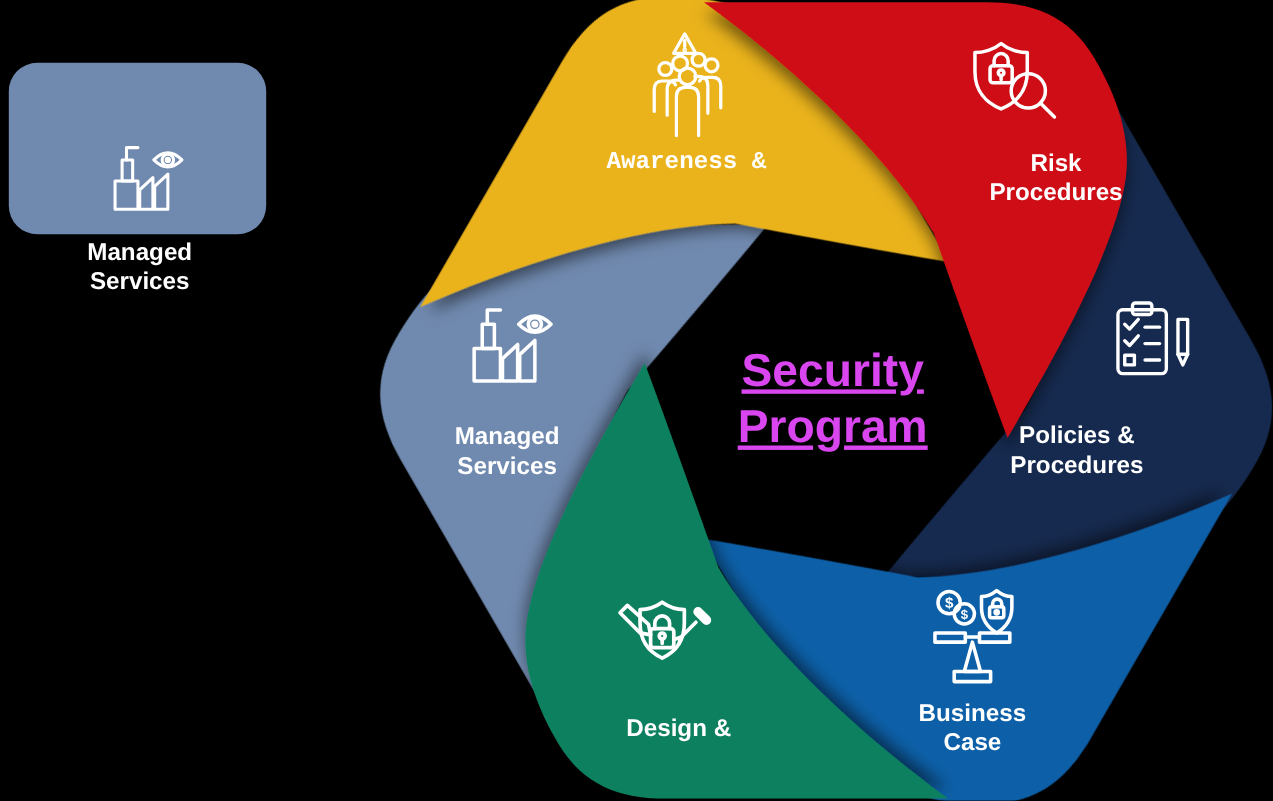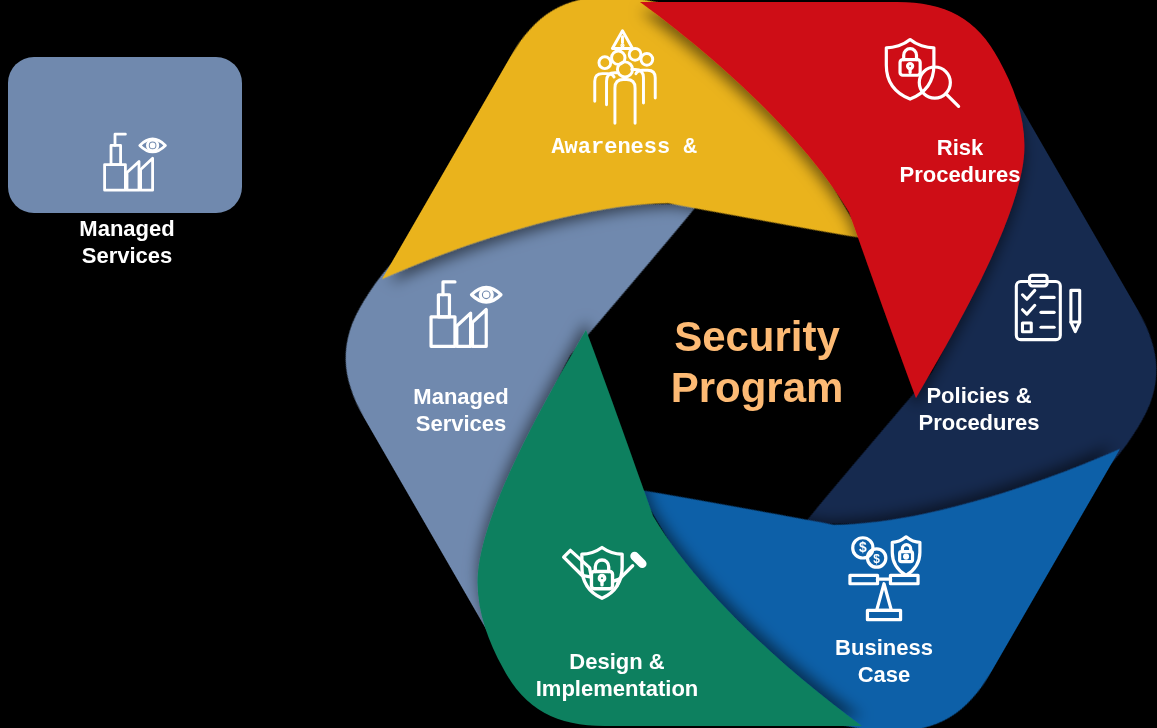--- a/index.html
+++ b/index.html
@@ -184,25 +184,24 @@
   <div class="seg-label" id="lbl-policies">
     <span style="display:block">Policies &amp;</span>
     <span style="display:block">Procedures</span>
   </div>
   <div class="seg-label" id="lbl-business">
     <span style="display:block">Business</span>
     <span style="display:block">Case</span>
   </div>
   <div class="seg-label" id="lbl-design">
     <span style="display:block">Design &amp;</span>
-    <span style="display:block">Implementation</span>
   </div>
   <div class="seg-label" id="lbl-managed">
     <span style="display:block">Managed</span>
     <span style="display:block">Services</span>
   </div>
 
-  <div id="center-title" style="color: #fdba74;">
+  <div id="center-title" style="color: #d946ef; text-decoration: underline;">
     <span style="display:block">Security</span>
     <span style="display:block">Program</span>
   </div>
 
 </div>
 
 </body></html>

